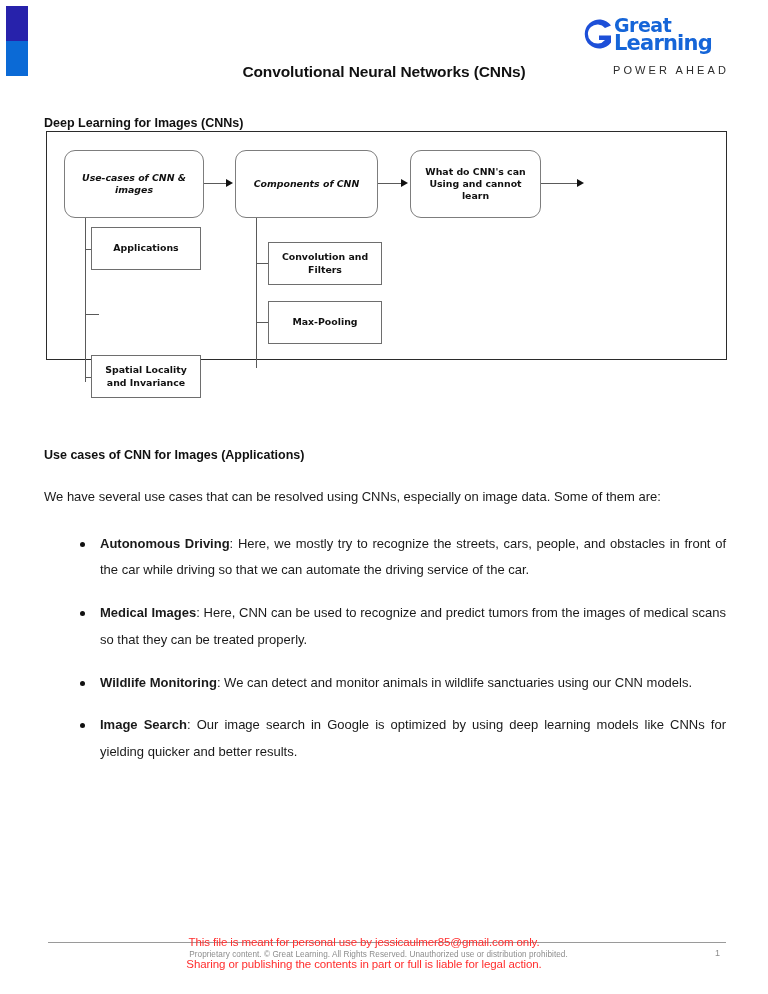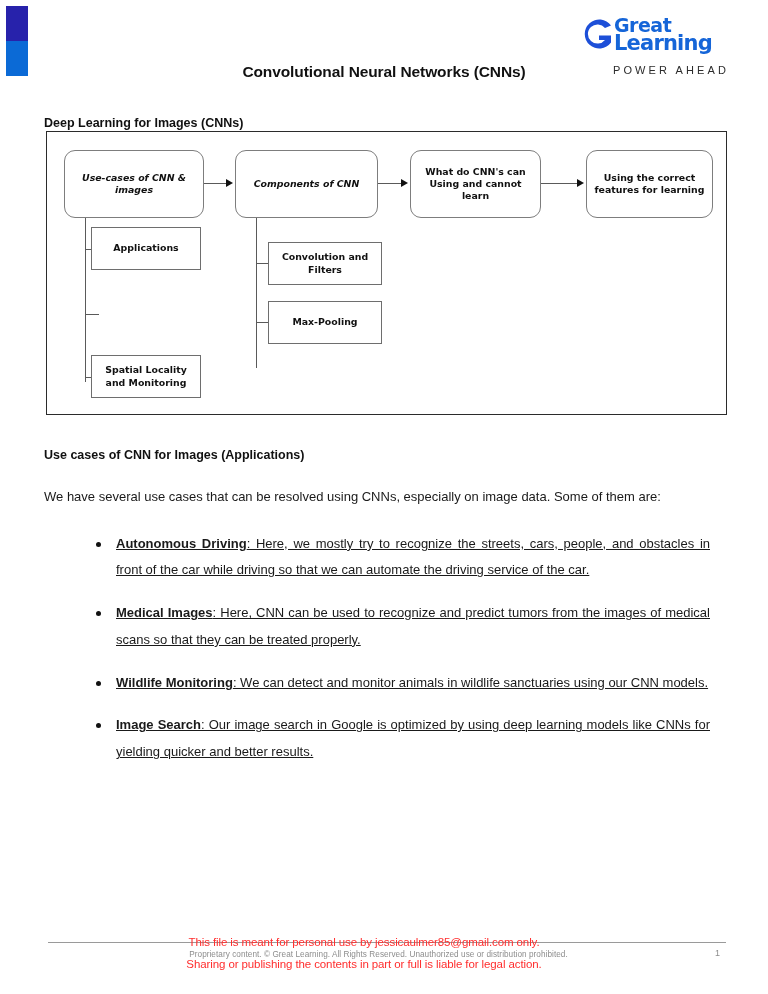--- a/index.html
+++ b/index.html
@@ -81,21 +81,21 @@
     text-align: justify;
     color: #1a1a1a;
   }
 
   
   #diagram-frame {
     position: absolute;
     left: 46px;
     top: 131px;
     width: 681px;
-    height: 284px;
+    height: 229px;
     border: 1.6px solid #2b2b2b;
     background: #fff;
     padding-left: 45px;
   }
   .node {
     position: absolute;
     border: 1.2px solid #7d7d7d;
     background: #fff;
     display: flex;
     align-items: center;
@@ -119,24 +119,23 @@
   .arrowhead {
     position: absolute;
     width: 0; height: 0;
     border-top: 4.5px solid transparent;
     border-bottom: 4.5px solid transparent;
     border-left: 7px solid #111;
   }
 
   
   #use-case-list {
-    margin: 16px;
+    margin: 0;
     padding: 0;
     list-style: none;
-    text-decoration: underline;
   }
   #use-case-list li {
     position: relative;
     margin: 0 42px 0 100px;
     font-size: 13px;
     line-height: 2.06;
     text-align: justify;
     color: #1a1a1a;
     padding-bottom: 16px;
   }
@@ -229,38 +228,37 @@
 <div class="section-heading" style="margin-top:8px;">Deep Learning for Images (CNNs)</div>
 
 <div id="diagram-frame">
 
   <div class="node top italic" style="left:17px; top:18px; width:140px; height:68px;">Use-cases of CNN &amp; images</div>
 
   <div class="node top italic" style="left:188px; top:18px; width:143px; height:68px;">Components of CNN</div>
 
   <div class="node top" style="left:363px; top:18px; width:131px; height:68px;">What do CNN's can Using and cannot learn</div>
 
-  <div class="node top" style="left:539px; top:18px; width:127px; height:68px;">Using the correct features for learning</div>
 
   <div class="line-h" style="left:157px; top:51px; width:24px;"></div>
   <div class="arrowhead" style="left:179px; top:47px;"></div>
 
   <div class="line-h" style="left:331px; top:51px; width:25px;"></div>
   <div class="arrowhead" style="left:354px; top:47px;"></div>
 
   <div class="line-h" style="left:494px; top:51px; width:38px;"></div>
   <div class="arrowhead" style="left:530px; top:47px;"></div>
 
   <div class="line-v" style="left:38px; top:86px; height:164px;"></div>
   <div class="line-h" style="left:38px; top:117px; width:14px;"></div>
   <div class="line-h" style="left:38px; top:182px; width:14px;"></div>
   <div class="line-h" style="left:38px; top:245px; width:14px;"></div>
 
   <div class="node sub" style="left:44px; top:95px; width:110px; height:43px;">Applications</div>
-  <div class="node sub" style="left:44px; top:223px; width:110px; height:43px;">Spatial Locality and Monitoring</div>
+  <div class="node sub" style="left:44px; top:223px; width:110px; height:43px;">Spatial Locality and Invariance</div>
 
   <div class="line-v" style="left:209px; top:86px; height:150px;"></div>
   <div class="line-h" style="left:209px; top:131px; width:14px;"></div>
   <div class="line-h" style="left:209px; top:190px; width:14px;"></div>
 
   <div class="node sub" style="left:221px; top:110px; width:114px; height:43px;">Convolution and Filters</div>
   <div class="node sub" style="left:221px; top:169px; width:114px; height:43px;">Max-Pooling</div>
 </div>
 
 <div class="section-heading" style="margin-top:318px;">Use cases of CNN for Images (Applications)</div>

